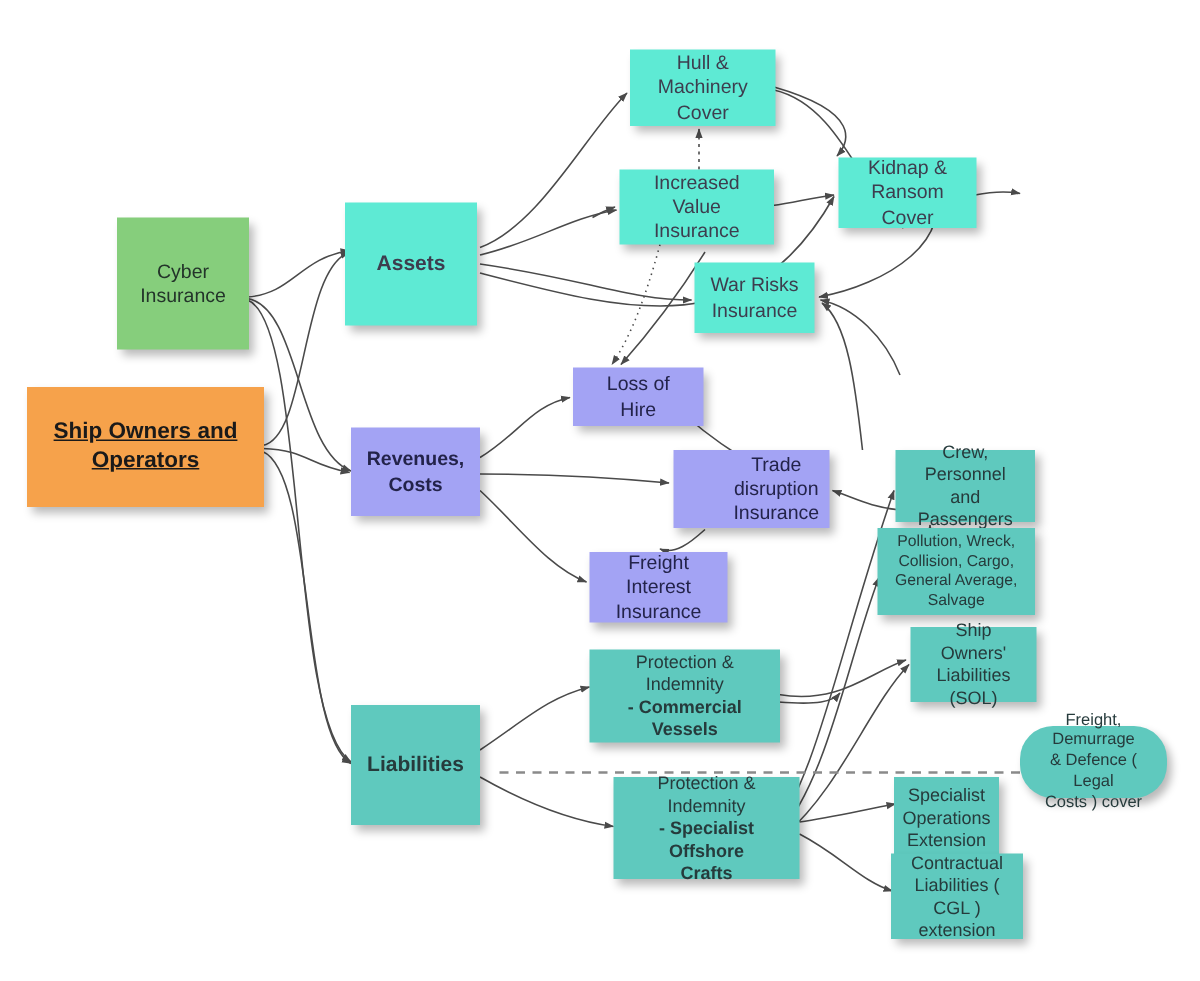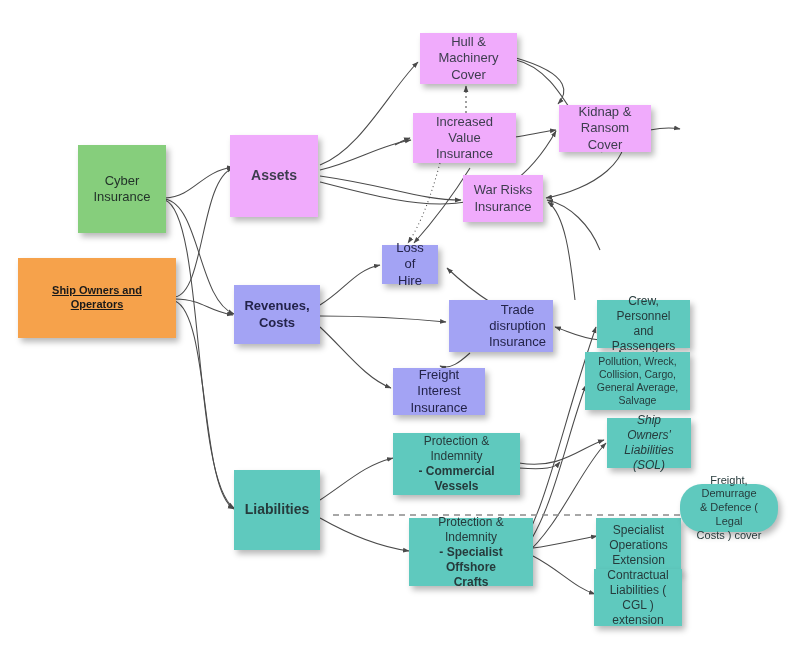--- a/index.html
+++ b/index.html
@@ -4,28 +4,28 @@
 <style>
   html,body{margin:0;padding:0;background:#ffffff;}
   body{width:800px;height:654px;font-family:"Liberation Sans",sans-serif;
        -webkit-font-smoothing:antialiased;}
   #canvas{position:relative;width:800px;height:654px;overflow:hidden;background:#fff;}
   svg#edges{position:absolute;left:0;top:0;width:800px;height:654px;pointer-events:none;}
   .node{position:absolute;box-sizing:border-box;display:flex;align-items:center;
         justify-content:center;text-align:center;line-height:1.25;
         box-shadow:3px 4px 6px rgba(0,0,0,0.28);z-index:3;}
   .node span{display:block;padding:0 4px;}
-  .pink{background:#f0abfc;color:#3d3d4e;}
+  .pink{background:#5eead4;color:#3d3d4e;}
   .purple{background:#A3A3F4;color:#23234a;}
   .teal{background:#5FC9BE;color:#263b3c;}
   .green{background:#86CE7C;color:#23342a;}
   .orange{background:#F6A24B;color:#1a1a1a;}
   .bold{font-weight:bold;}
   .u{text-decoration:underline;}
-  .fs15{font-size:11px;}
+  .fs15{font-size:15px;}
   .fs14{font-size:14px;}
   .fs13{font-size:13px;}
   .fs12{font-size:12px;}
   .fs11{font-size:11px;border-radius:22px;}
   .fs10{font-size:10.5px;}
 </style>
 </head>
 <body>
 
 <div id="canvas">
@@ -148,21 +148,21 @@
     </span>
   </div>
 
   <div class="node pink fs13" style="left:463px;top:175px;width:80px;height:47px;">
     <span>
       <span>War Risks</span>
       <span>Insurance</span>
     </span>
   </div>
 
-  <div class="node purple fs13" style="left:382px;top:245px;width:56px;height:39px;">
+  <div class="node purple fs13" style="left:382px;top:245px;width:87px;height:39px;">
     <span>
       <span>Loss of</span>
       <span>Hire</span>
     </span>
   </div>
 
   <div class="node purple fs13" style="left:449px;top:300px;width:104px;height:52px;padding-left:33px;">
     <span>
       <span>Trade disruption</span>
       <span>Insurance</span>
@@ -185,21 +185,21 @@
 
   <div class="node teal fs10" style="left:585px;top:352px;width:105px;height:58px;">
     <span>
       <span>Pollution, Wreck,</span>
       <span>Collision, Cargo,</span>
       <span>General Average,</span>
       <span>Salvage</span>
     </span>
   </div>
 
-  <div class="node teal fs12" style="left:607px;top:418px;width:84px;height:50px;font-style:italic;">
+  <div class="node teal fs12" style="left:607px;top:418px;width:84px;height:50px;">
     <span>
       <span>Ship Owners'</span>
       <span>Liabilities (SOL)</span>
     </span>
   </div>
 
   <div class="node teal fs12" style="left:393px;top:433px;width:127px;height:62px;">
     <span>
       <span>Protection &amp; Indemnity</span>
       <span class="bold">- Commercial Vessels</span>
@@ -207,21 +207,21 @@
   </div>
 
   <div class="node teal fs12" style="left:409px;top:518px;width:124px;height:68px;">
     <span>
       <span>Protection &amp; Indemnity</span>
       <span class="bold">- Specialist Offshore</span>
       <span class="bold">Crafts</span>
     </span>
   </div>
 
-  <div class="node teal fs12" style="left:596px;top:518px;width:85px;height:55px;">
+  <div class="node teal fs12" style="left:596px;top:518px;width:70px;height:55px;">
     <span>
       <span>Specialist</span>
       <span>Operations</span>
       <span>Extension</span>
     </span>
   </div>
 
   <div class="node teal fs12" style="left:594px;top:569px;width:88px;height:57px;">
     <span>
       <span>Contractual</span>

